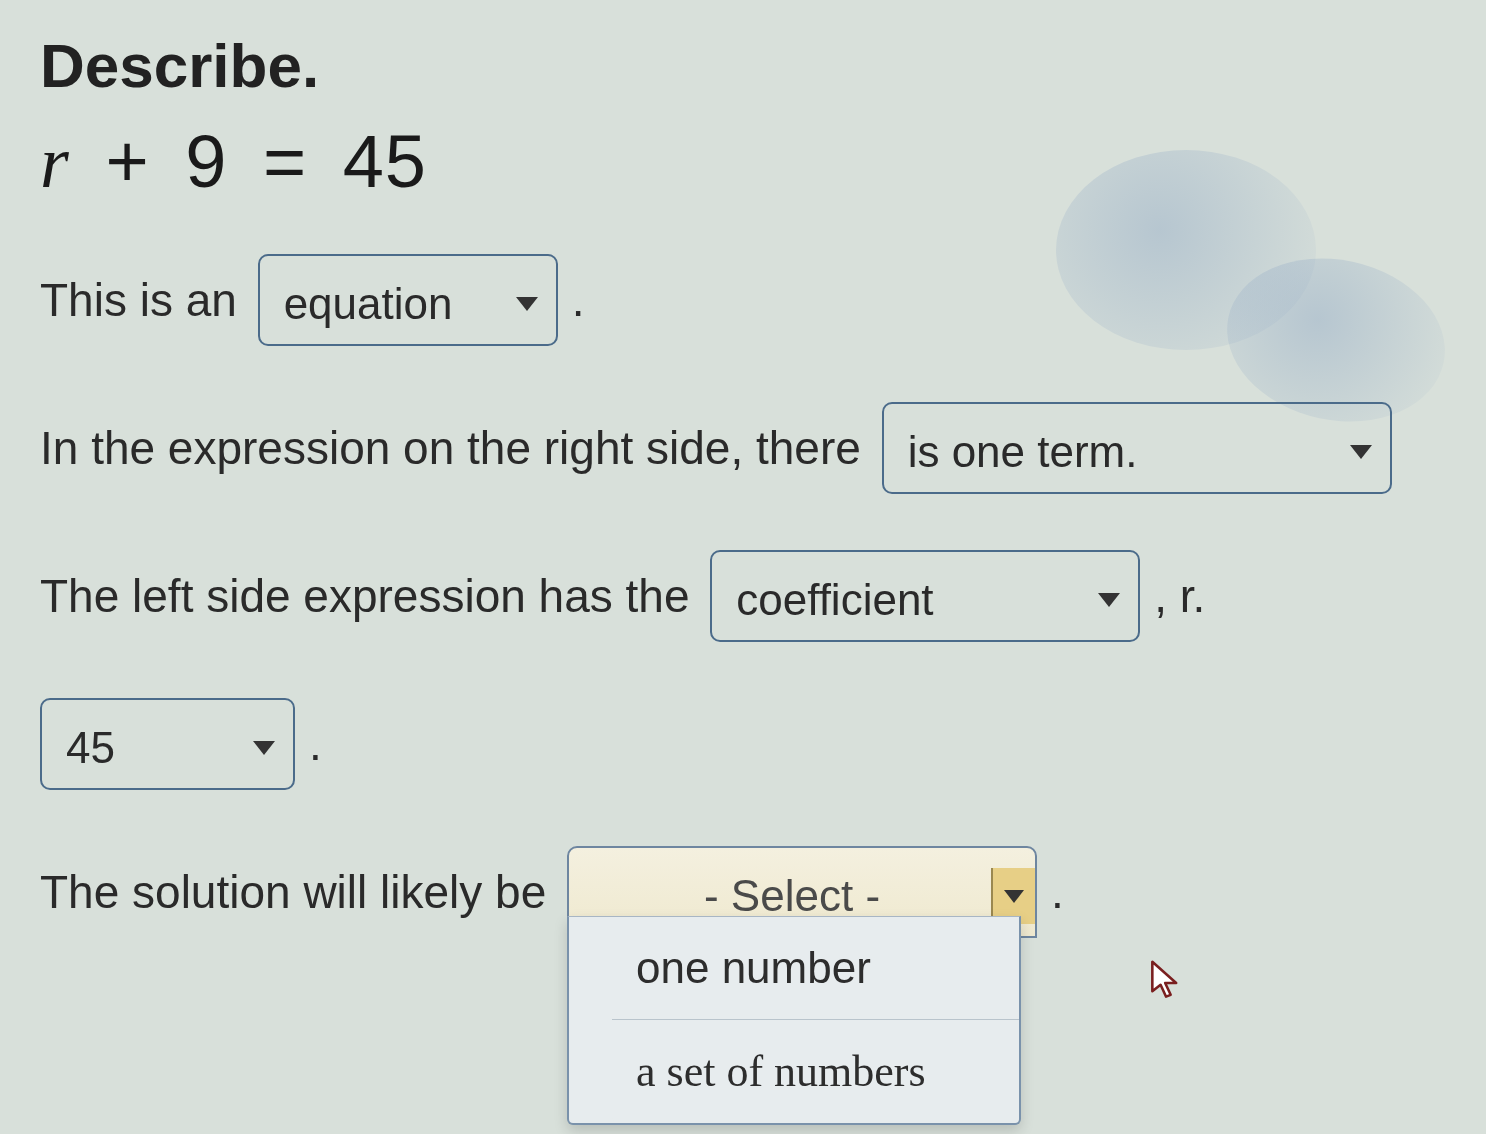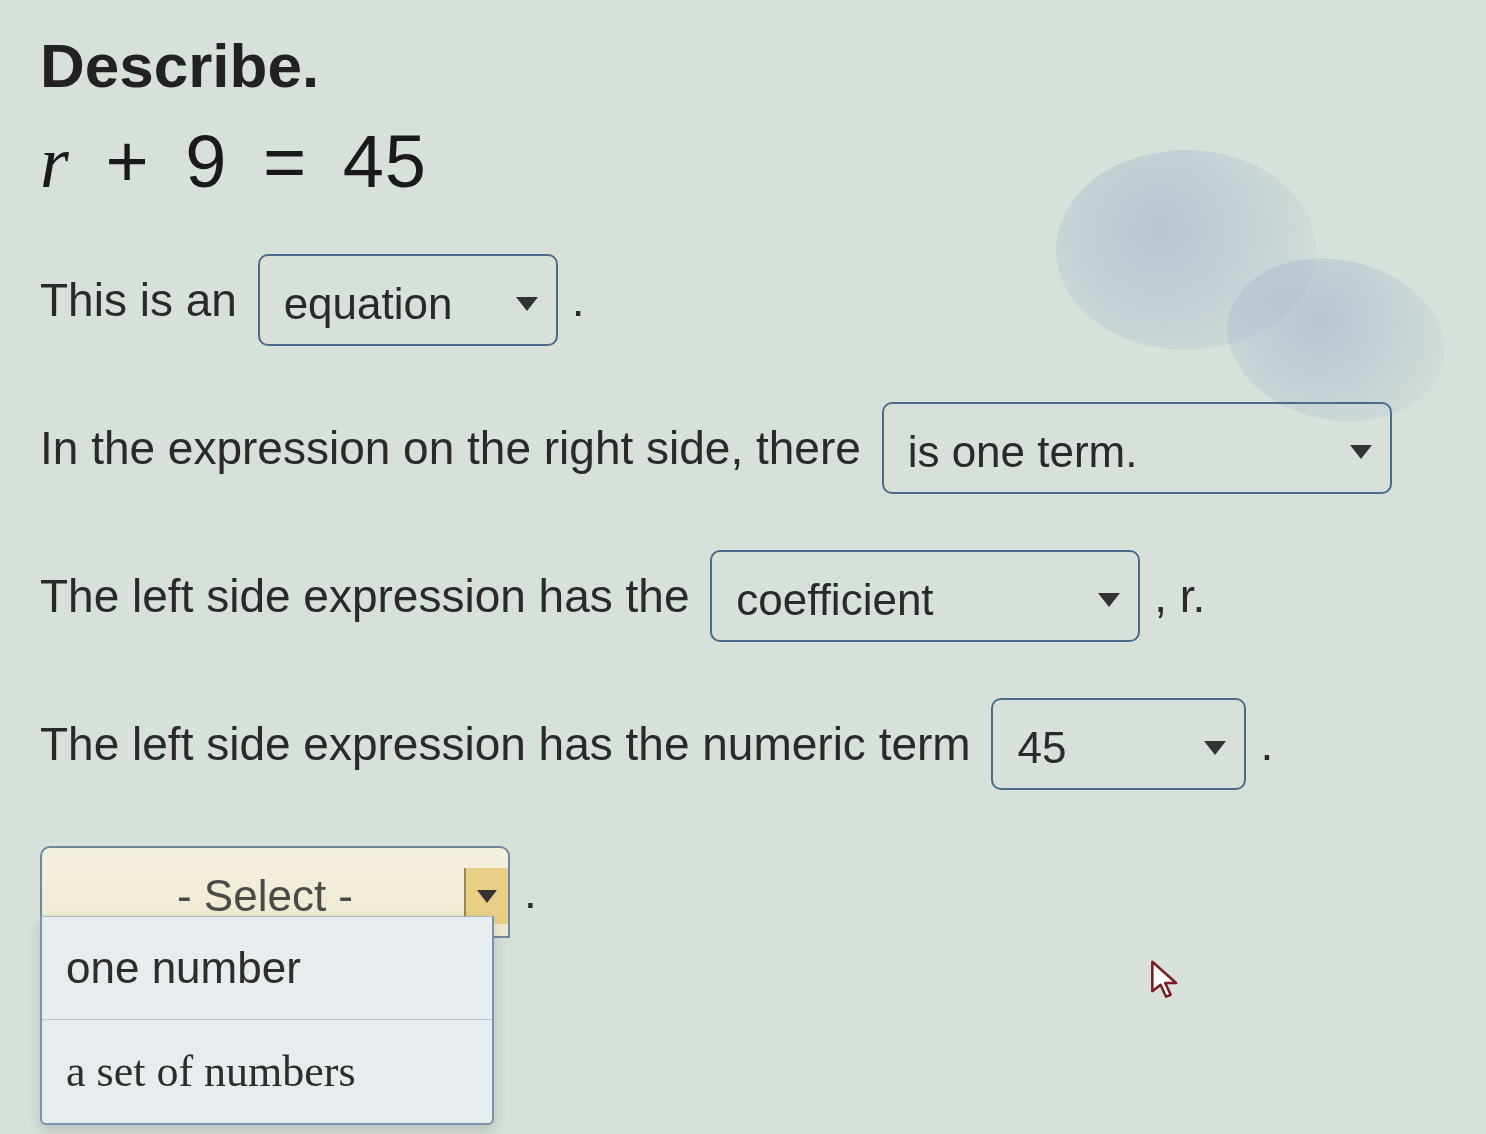--- a/index.html
+++ b/index.html
@@ -125,20 +125,21 @@
     top: 70px;
     left: 0;
     right: 16px;
     border: 2px solid #7a92ab;
     border-top: 1px solid #a8b6c4;
     background: #e7ecee;
     border-bottom-left-radius: 6px;
     border-bottom-right-radius: 6px;
     box-shadow: 0 6px 14px rgba(0,0,0,0.15);
     z-index: 10;
+    padding-left: 43px;
   }
   .option {
     font-size: 44px;
     color: #2d2d2d;
     padding: 26px 24px;
     border-top: 1px solid #b9c4cc;
     cursor: pointer;
     background: #e7ecee;
   }
   .option:first-child { border-top: none; }
@@ -196,29 +197,29 @@
   <div class="line">
     <span class="txt">The left side expression has the </span>
     <span class="select med">
       <span class="sel-label">coefficient</span>
       <span class="caret"></span>
     </span>
     <span class="trail-text">, r.</span>
   </div>
 
   <div class="line">
-    <span class="txt">The left side expression has the numeric term </span>
     <span class="select numeric">
       <span class="sel-label">45</span>
       <span class="caret"></span>
     </span>
     <span class="period">.</span>
   </div>
 
   <div class="line" style="margin-bottom:0;">
+    <span class="txt">The solution will likely be </span>
 
     <span class="dropdown-wrap">
       <span class="select med open centered" style="min-width:470px;">
         <span class="sel-label">- Select -</span>
         <span class="caret boxed"></span>
       </span>
       <div class="options">
         <div class="option">one number</div>
         <div class="option last">a set of numbers</div>
       </div>

